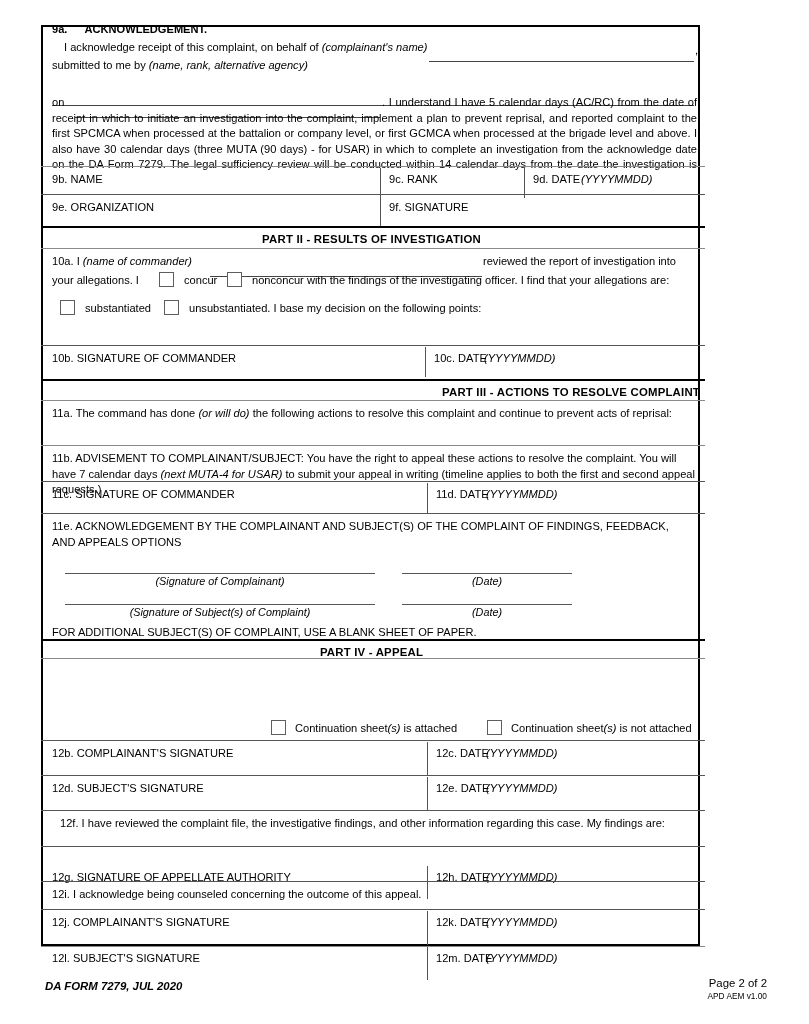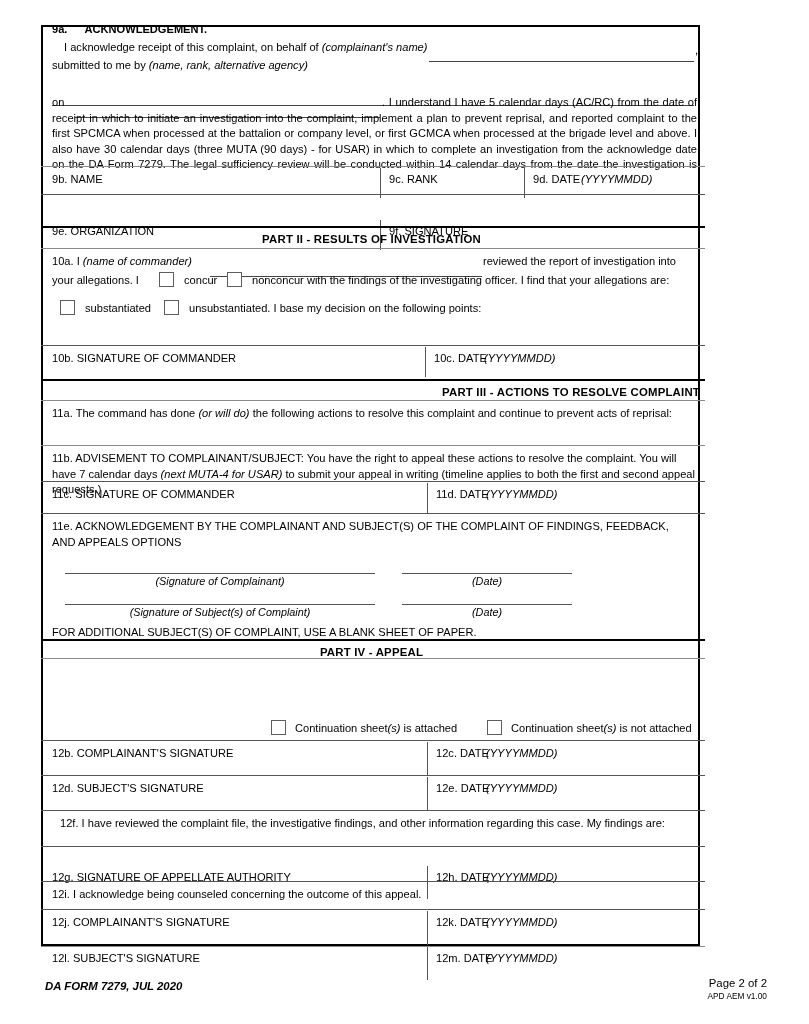--- a/index.html
+++ b/index.html
@@ -156,21 +156,21 @@
     <div class="abs vline" style="left:337px; top:0; height:30px;"></div>
     <span class="abs txt" style="left:346px; top:4px;">9c. RANK</span>
     <div class="abs vline" style="left:481px; top:0; height:30px;"></div>
     <span class="abs txt" style="left:490px; top:4px;">9d.  DATE</span>
     <span class="abs txt it" style="left:538px; top:4px;">(YYYYMMDD)</span>
   </div>
 
   <div class="abs" style="left:41px; top:194px; width:664px;">
     <div class="hr-med"></div>
   </div>
-  <div class="abs" style="left:43px; top:196px; width:657px; height:30px;margin-top:24px;">
+  <div class="abs" style="left:43px; top:196px; width:657px; height:30px;">
     <span class="abs txt" style="left:9px; top:4px;">9e.  ORGANIZATION</span>
     <div class="abs vline" style="left:337px; top:0; height:30px;"></div>
     <span class="abs txt" style="left:346px; top:4px;">9f.  SIGNATURE</span>
   </div>
 
   <div class="abs" style="left:41px; top:226px; width:664px;">
     <div class="hr-thick"></div>
   </div>
   <div class="abs part-band" style="left:43px; top:229px; width:657px;">PART II - RESULTS OF INVESTIGATION</div>
   <div class="abs" style="left:41px; top:248px; width:664px;">

